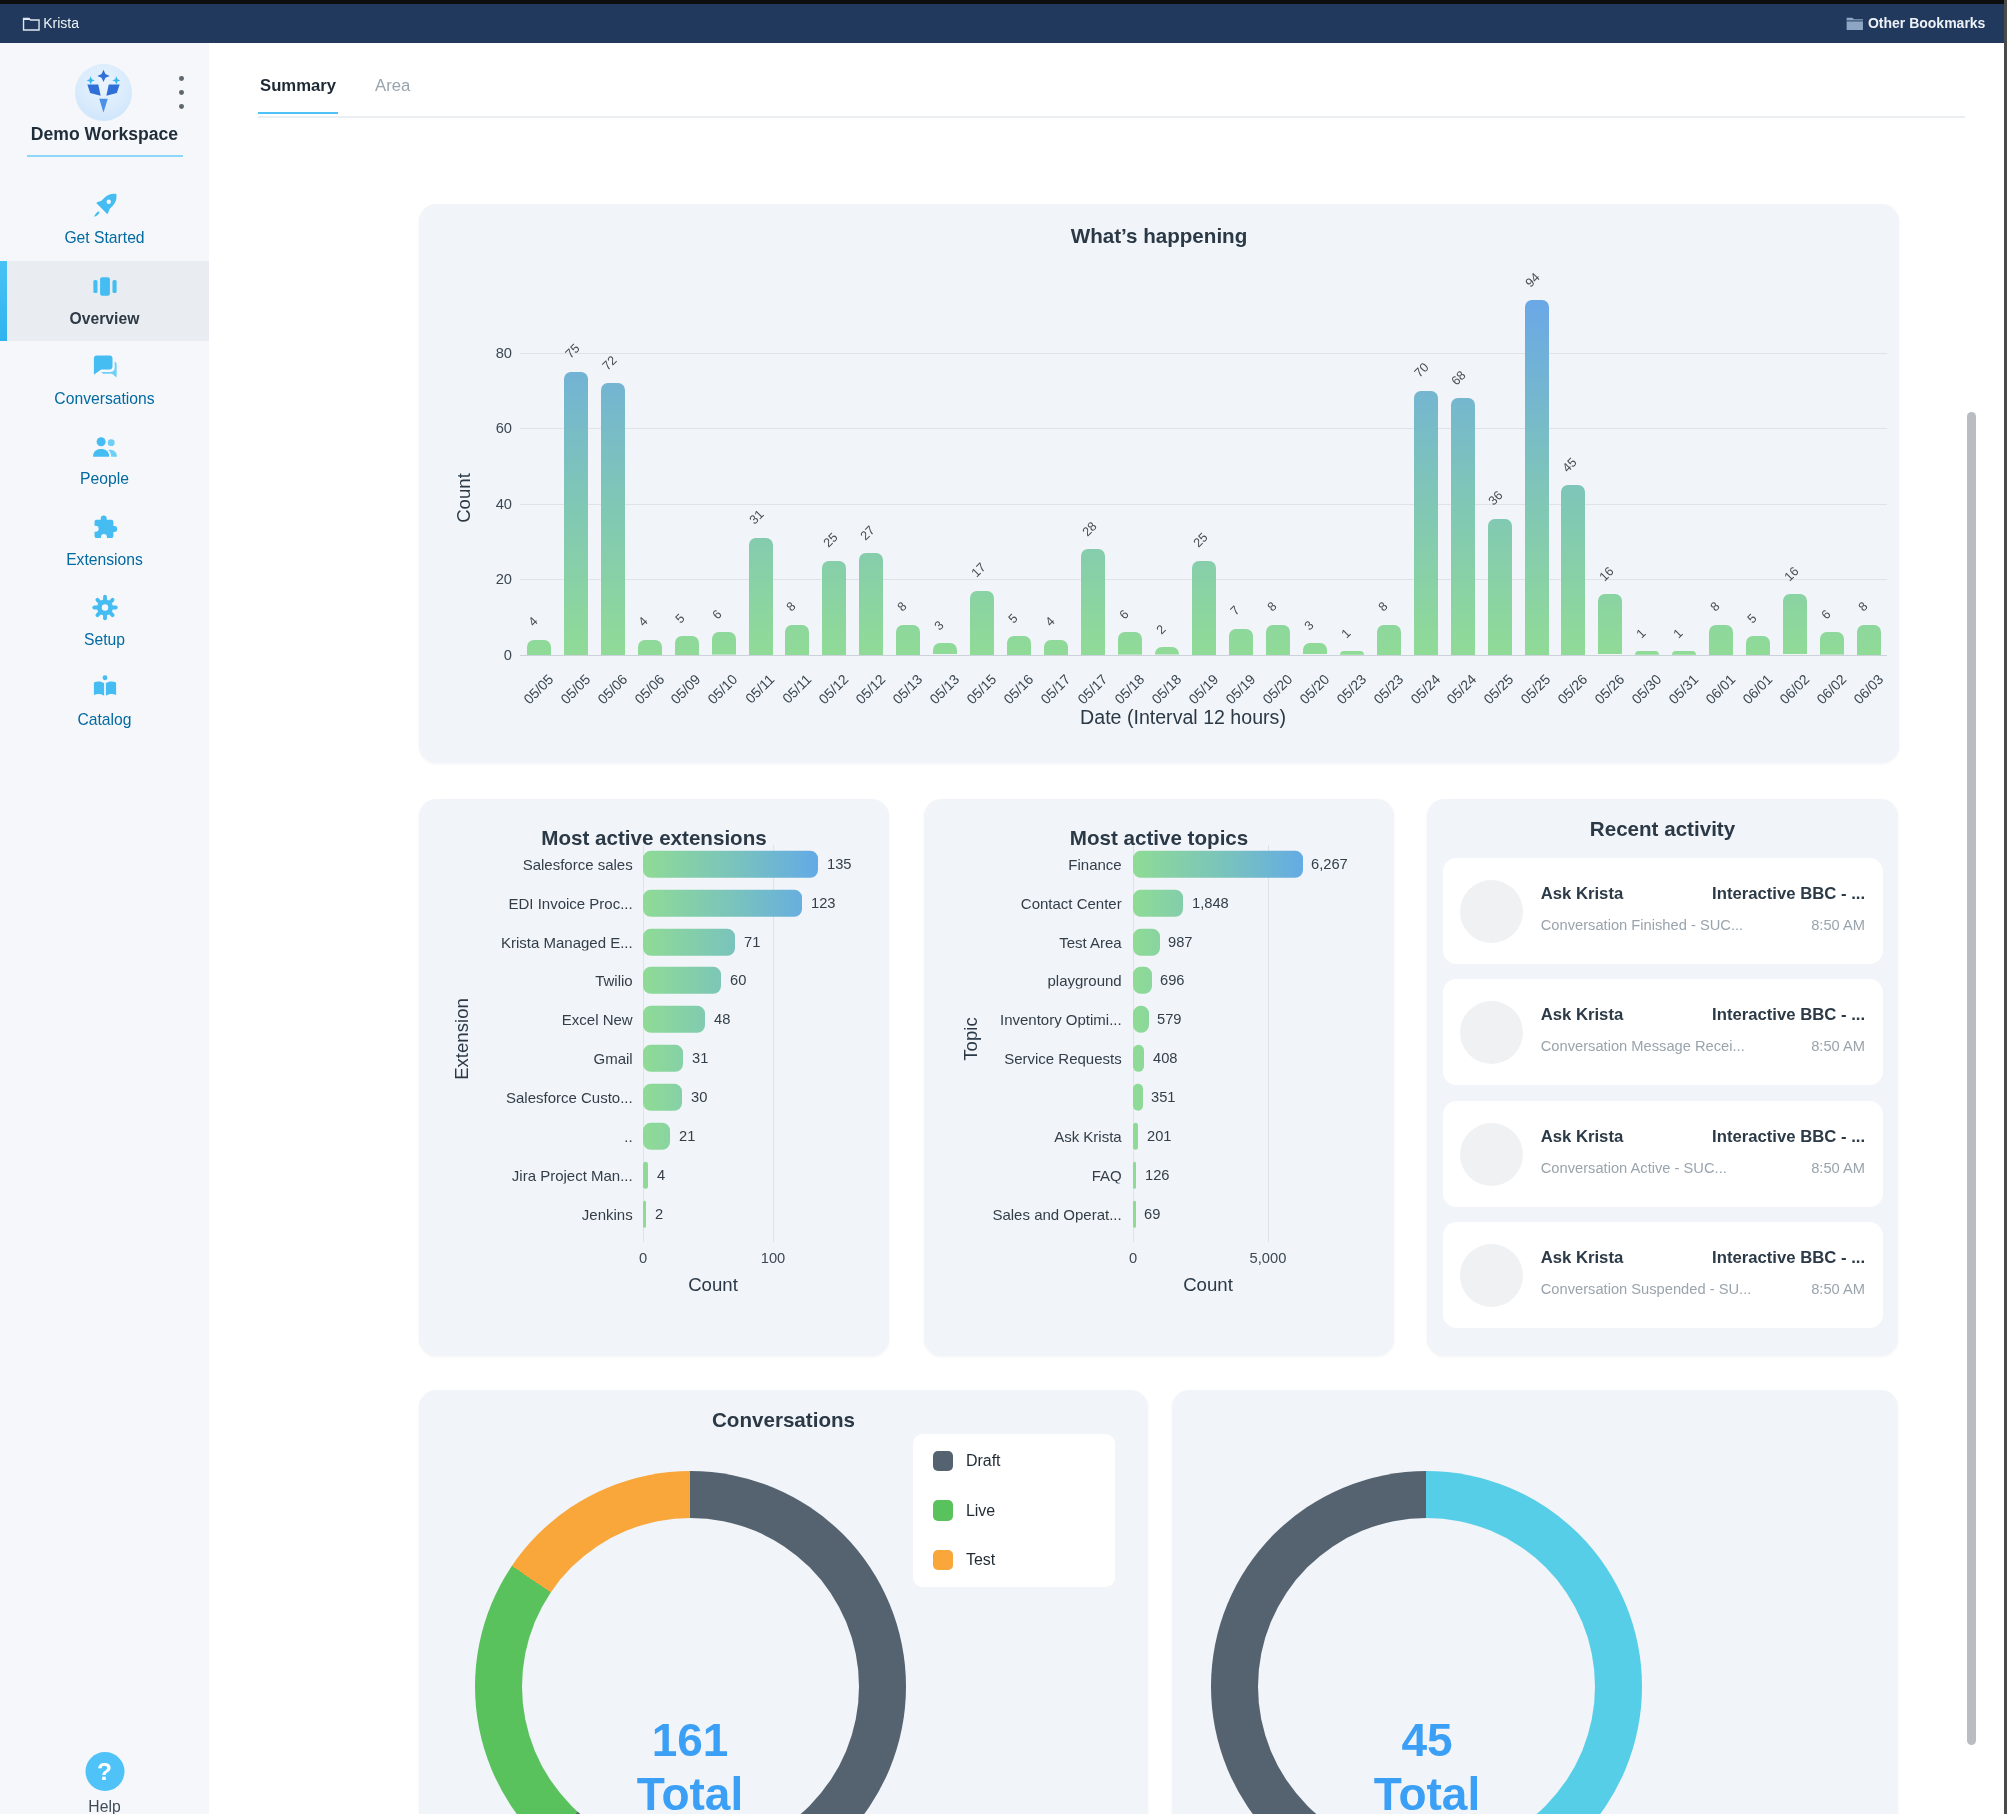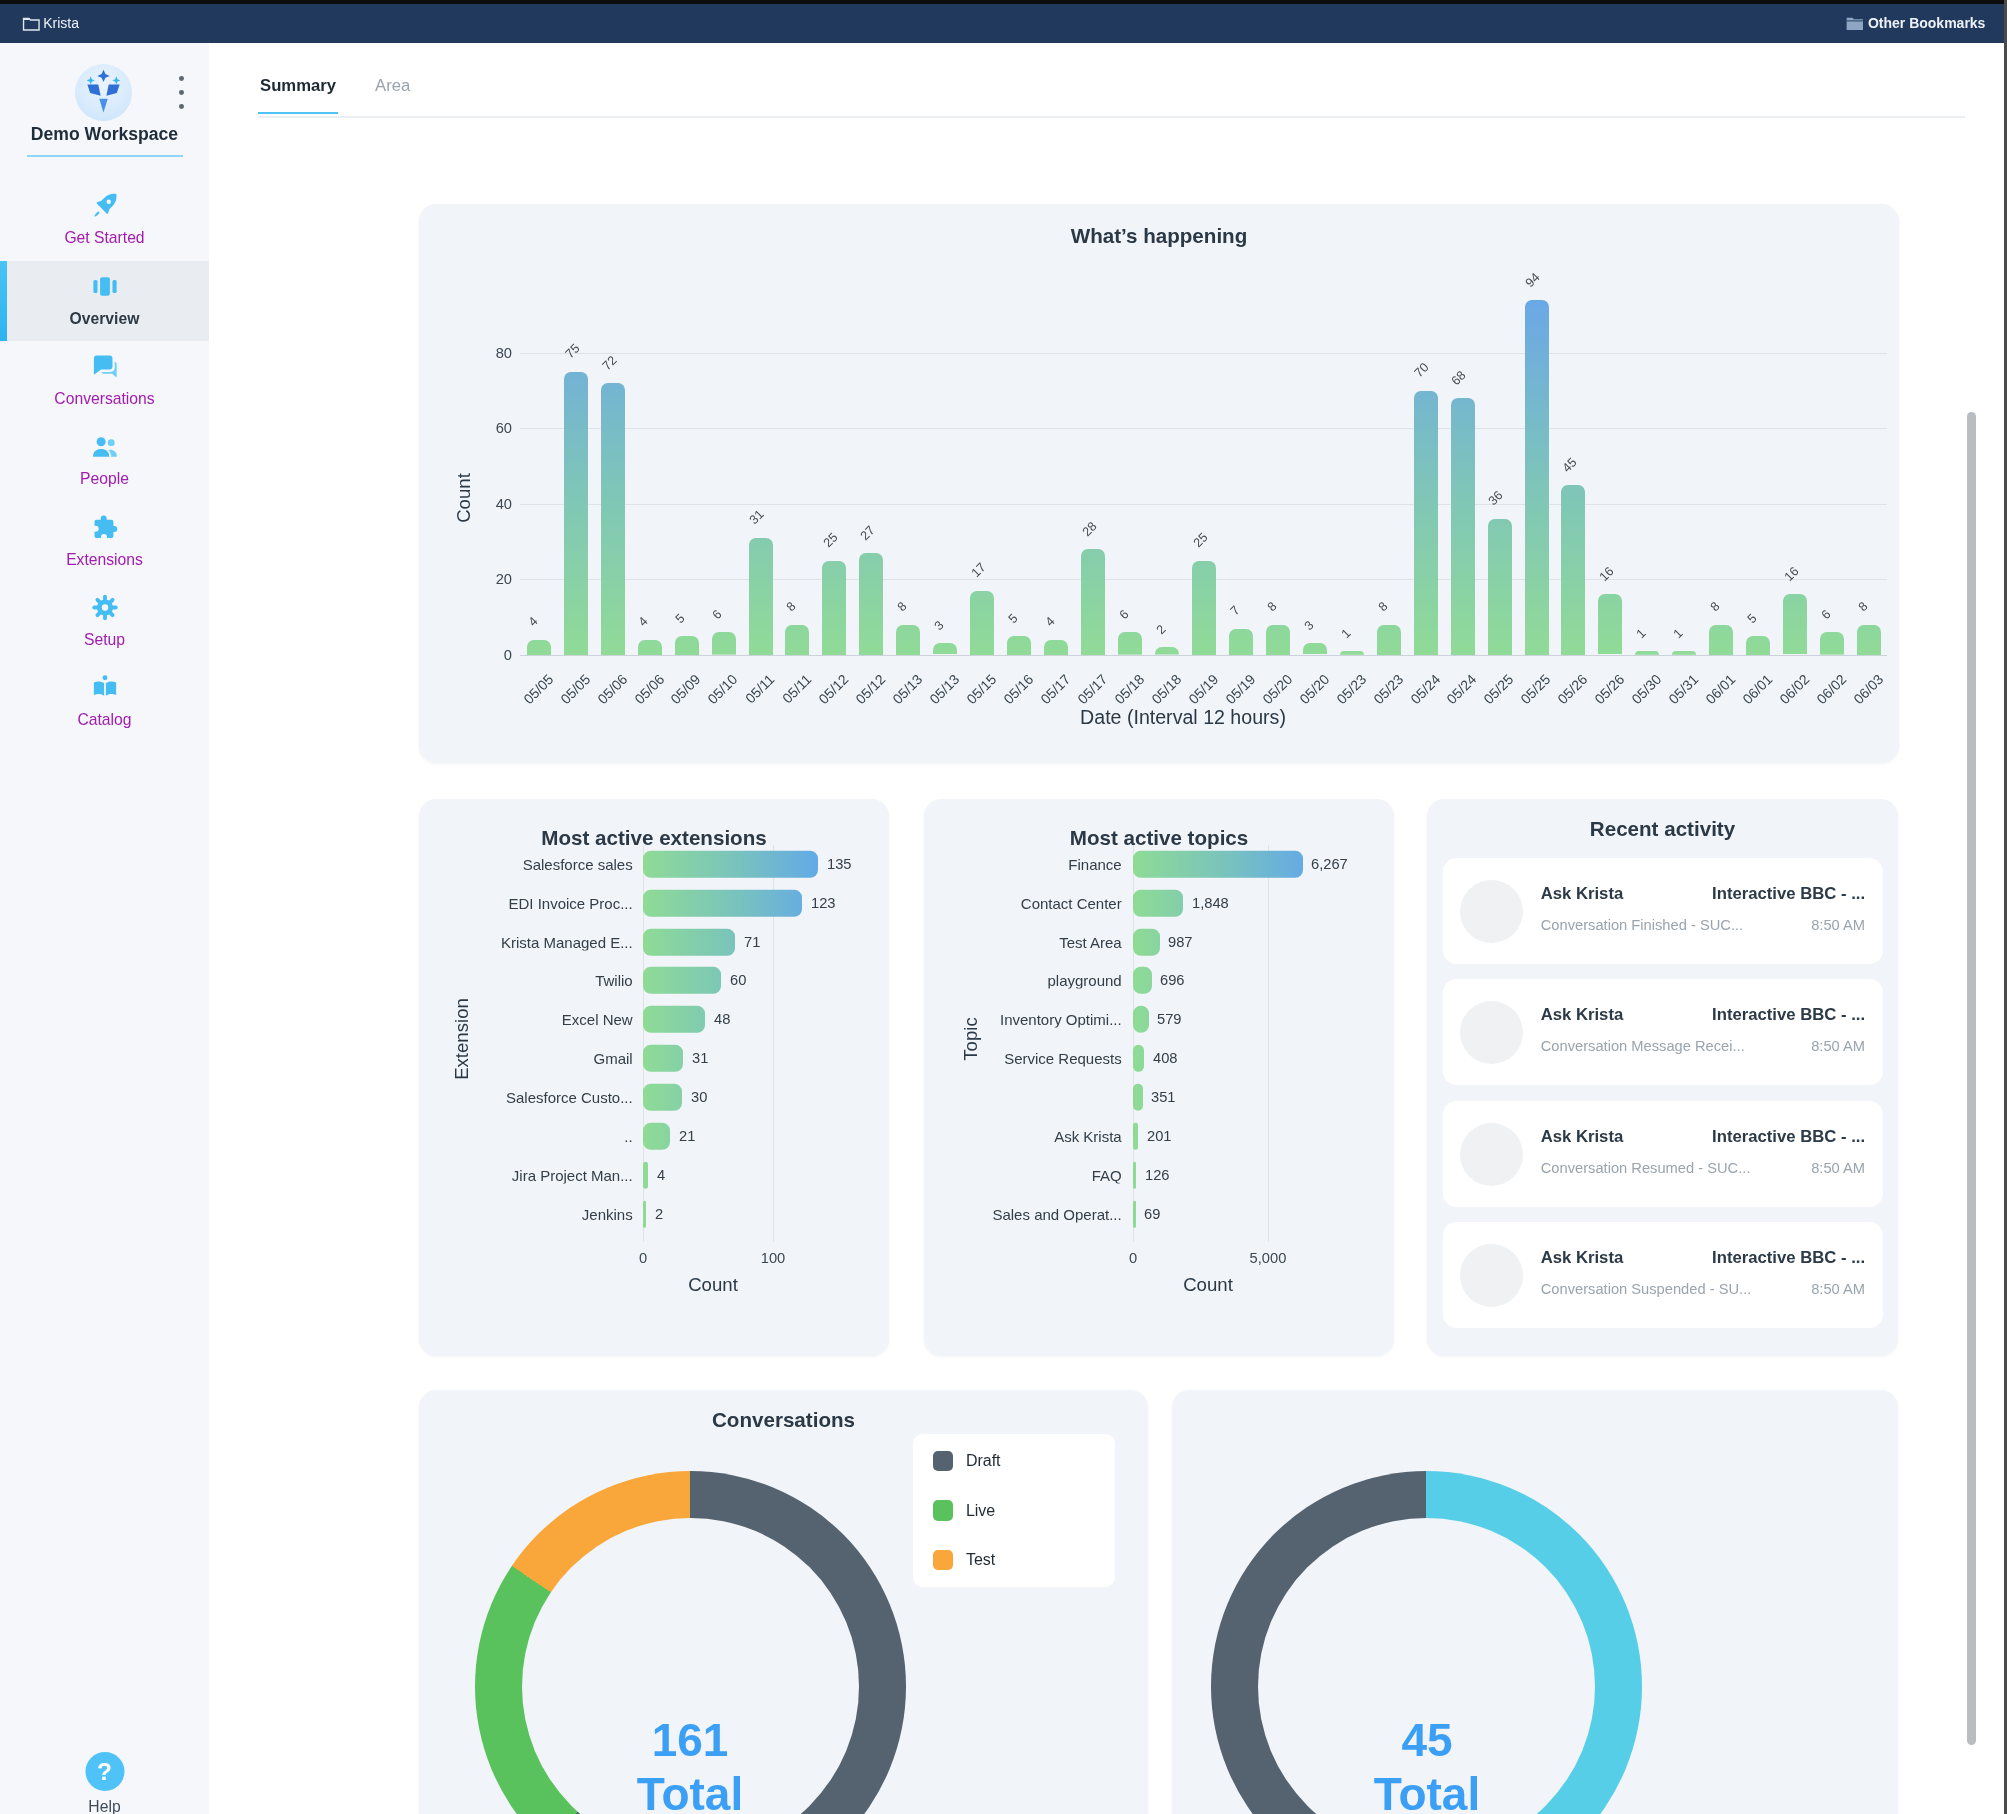--- a/index.html
+++ b/index.html
@@ -19,21 +19,21 @@
   #sidebar{position:absolute;left:0;top:43px;width:209px;height:1771px;background:#f5f7fa}
   #ws-logo{position:absolute;left:75px;top:20.6px;width:57px;height:57px;border-radius:50%;
     background:radial-gradient(circle at 50% 35%,#eaf4fe 0%,#d7eafc 60%,#c6e2fa 100%)}
   #ws-kebab{position:absolute;left:174px;top:33px;width:15.7px;height:33px;display:flex;flex-direction:column;
     align-items:center;justify-content:space-between;cursor:pointer}
   #ws-kebab i{width:4.9px;height:4.9px;border-radius:50%;background:#5c6770}
   #ws-name{position:absolute;left:0;top:81px;width:209px;text-align:center;font-size:17.6px;font-weight:bold;color:#1f2d3a}
   #ws-underline{position:absolute;left:26.5px;top:112px;width:156px;height:2px;background:#8ed7f8}
   .side-item{position:absolute;left:0;width:209px;height:80px;text-align:center;cursor:pointer}
   .side-item .icn{position:absolute;left:50%;top:9.8px;transform:translateX(-50%);width:31px;height:31px}
-  .side-item .lbl{position:absolute;left:0;top:49px;width:100%;font-size:15.7px;color:#a21caf}
+  .side-item .lbl{position:absolute;left:0;top:49px;width:100%;font-size:15.7px;color:#0369a1}
   .side-item.active{background:#e9ecf0}
   .side-item.active::before{content:"";position:absolute;left:0;top:0;width:6.9px;height:100%;
     background:linear-gradient(#49c2f4,#2fb3ef)}
   .side-item.active .lbl{font-weight:bold;color:#2e3b47}
   #help-item{position:absolute;left:0;top:1682px;width:209px;height:88px;text-align:center;cursor:pointer}
   #help-circle{position:absolute;left:50%;top:27.4px;transform:translateX(-50%);width:39px;height:39px;border-radius:50%;
     background:#4fc3f7;color:#fff;font-size:24.5px;font-weight:bold;line-height:39px;text-align:center}
   #help-label{position:absolute;left:0;top:73px;width:100%;font-size:15.7px;color:#3f4c58}
   
   #main{position:absolute;left:209px;top:43px;width:1799px;height:1771px;background:#fff}
@@ -441,21 +441,21 @@
             <span>8:50 AM</span>
           </div>
         </div>
         <div class="act-item" style="top:302px">
           <div class="act-avatar"></div>
           <div class="act-line1">
             <span>Ask Krista</span>
             <span>Interactive BBC - ...</span>
           </div>
           <div class="act-line2">
-            <span>Conversation Resumed - SUC...</span>
+            <span>Conversation Active - SUC...</span>
             <span>8:50 AM</span>
           </div>
         </div>
         <div class="act-item" style="top:423px">
           <div class="act-avatar"></div>
           <div class="act-line1">
             <span>Ask Krista</span>
             <span>Interactive BBC - ...</span>
           </div>
           <div class="act-line2">

